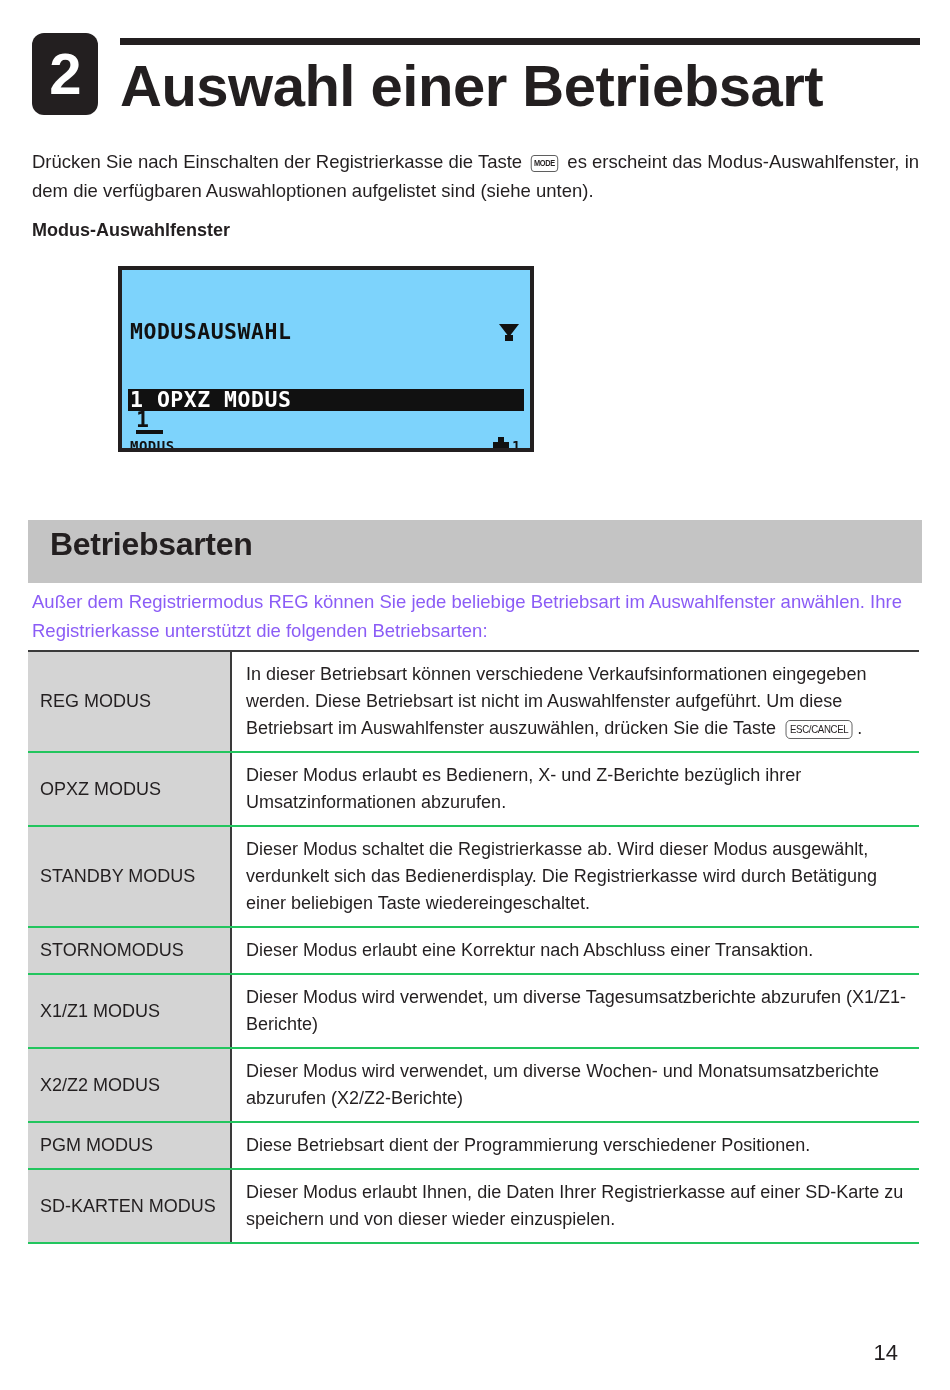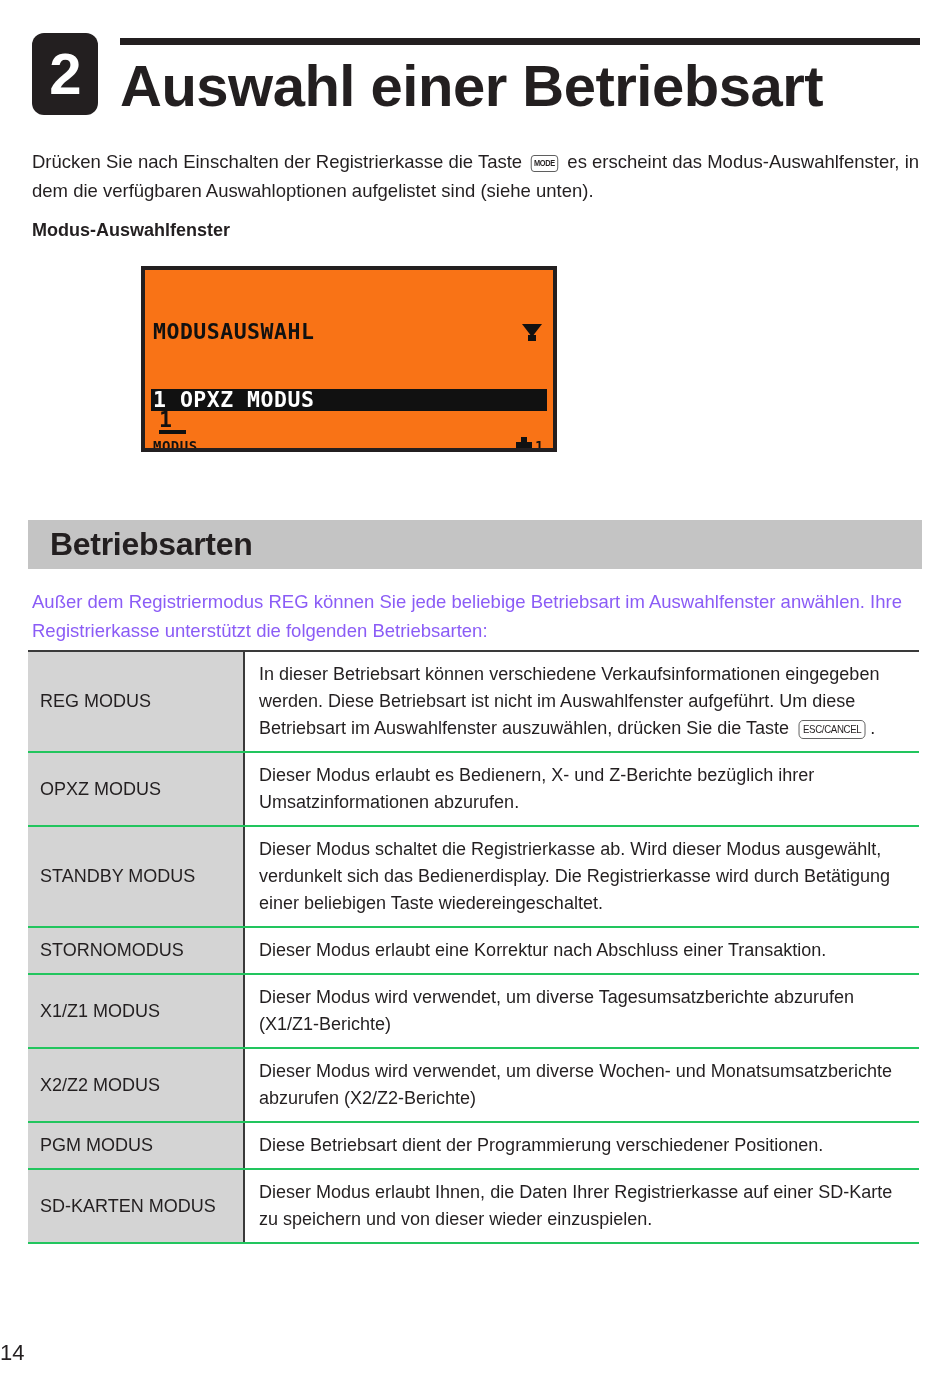--- a/index.html
+++ b/index.html
@@ -107,26 +107,25 @@
     color: #231f20;
   }
 
   
   .lcd-outer {
     position: absolute;
     left: 118px;
     top: 266px;
     width: 416px;
     height: 186px;
-    background: #f97316;
+    background: #7dd3fc;
     border: 4px solid #231f20;
     box-sizing: border-box;
     padding: 6px 5px 4px 8px;
     overflow: hidden;
-    margin-left: 23px;
   }
   .lcd-inner {
     position: relative;
     width: 100%;
     height: 100%;
     font-family: "DejaVu Sans Mono", monospace;
     font-weight: bold;
     font-size: 21.5px;
     line-height: 22.5px;
     letter-spacing: 0.5px;
@@ -210,21 +209,21 @@
     width: 6px; height: 16px;
     background: #111111;
   }
 
   
   .section-band {
     position: absolute;
     left: 28px;
     top: 520px;
     width: 894px;
-    height: 49px;
+    height: 63px;
     background: #c4c4c4;
   }
   .section-band-title {
     position: absolute;
     left: 22px;
     top: 6px;
     font-size: 32px;
     font-weight: bold;
     color: #231f20;
     letter-spacing: -0.3px;
@@ -257,21 +256,21 @@
     font-size: 18px;
     line-height: 27px;
     color: #231f20;
     padding: 9px 0;
   }
   .modes-table tr td.mode-name {
     width: 186px;
     background: #d4d4d4;
     border-right: 2px solid #3a3a3a;
     padding-left: 12px;
-    padding-right: 17px;
+    padding-right: 4px;
   }
   .modes-table tr td.mode-desc {
     padding-left: 14px;
     padding-right: 10px;
     background: #ffffff;
   }
   .key-esc {
     display: inline-block;
     border: 1.5px solid #5a5a5a;
     border-radius: 5px;
@@ -286,21 +285,21 @@
     transform-origin: center;
     white-space: nowrap;
   }
 
   
   .page-number {
     position: absolute;
     left: 0;
     top: 1340px;
     width: 898px;
-    text-align: left;
+    text-align: right;
     font-size: 22px;
     color: #231f20;
   }
 </style>
 </head>
 <body>
 
 <div class="page">
 
   <div class="chapter-header">

